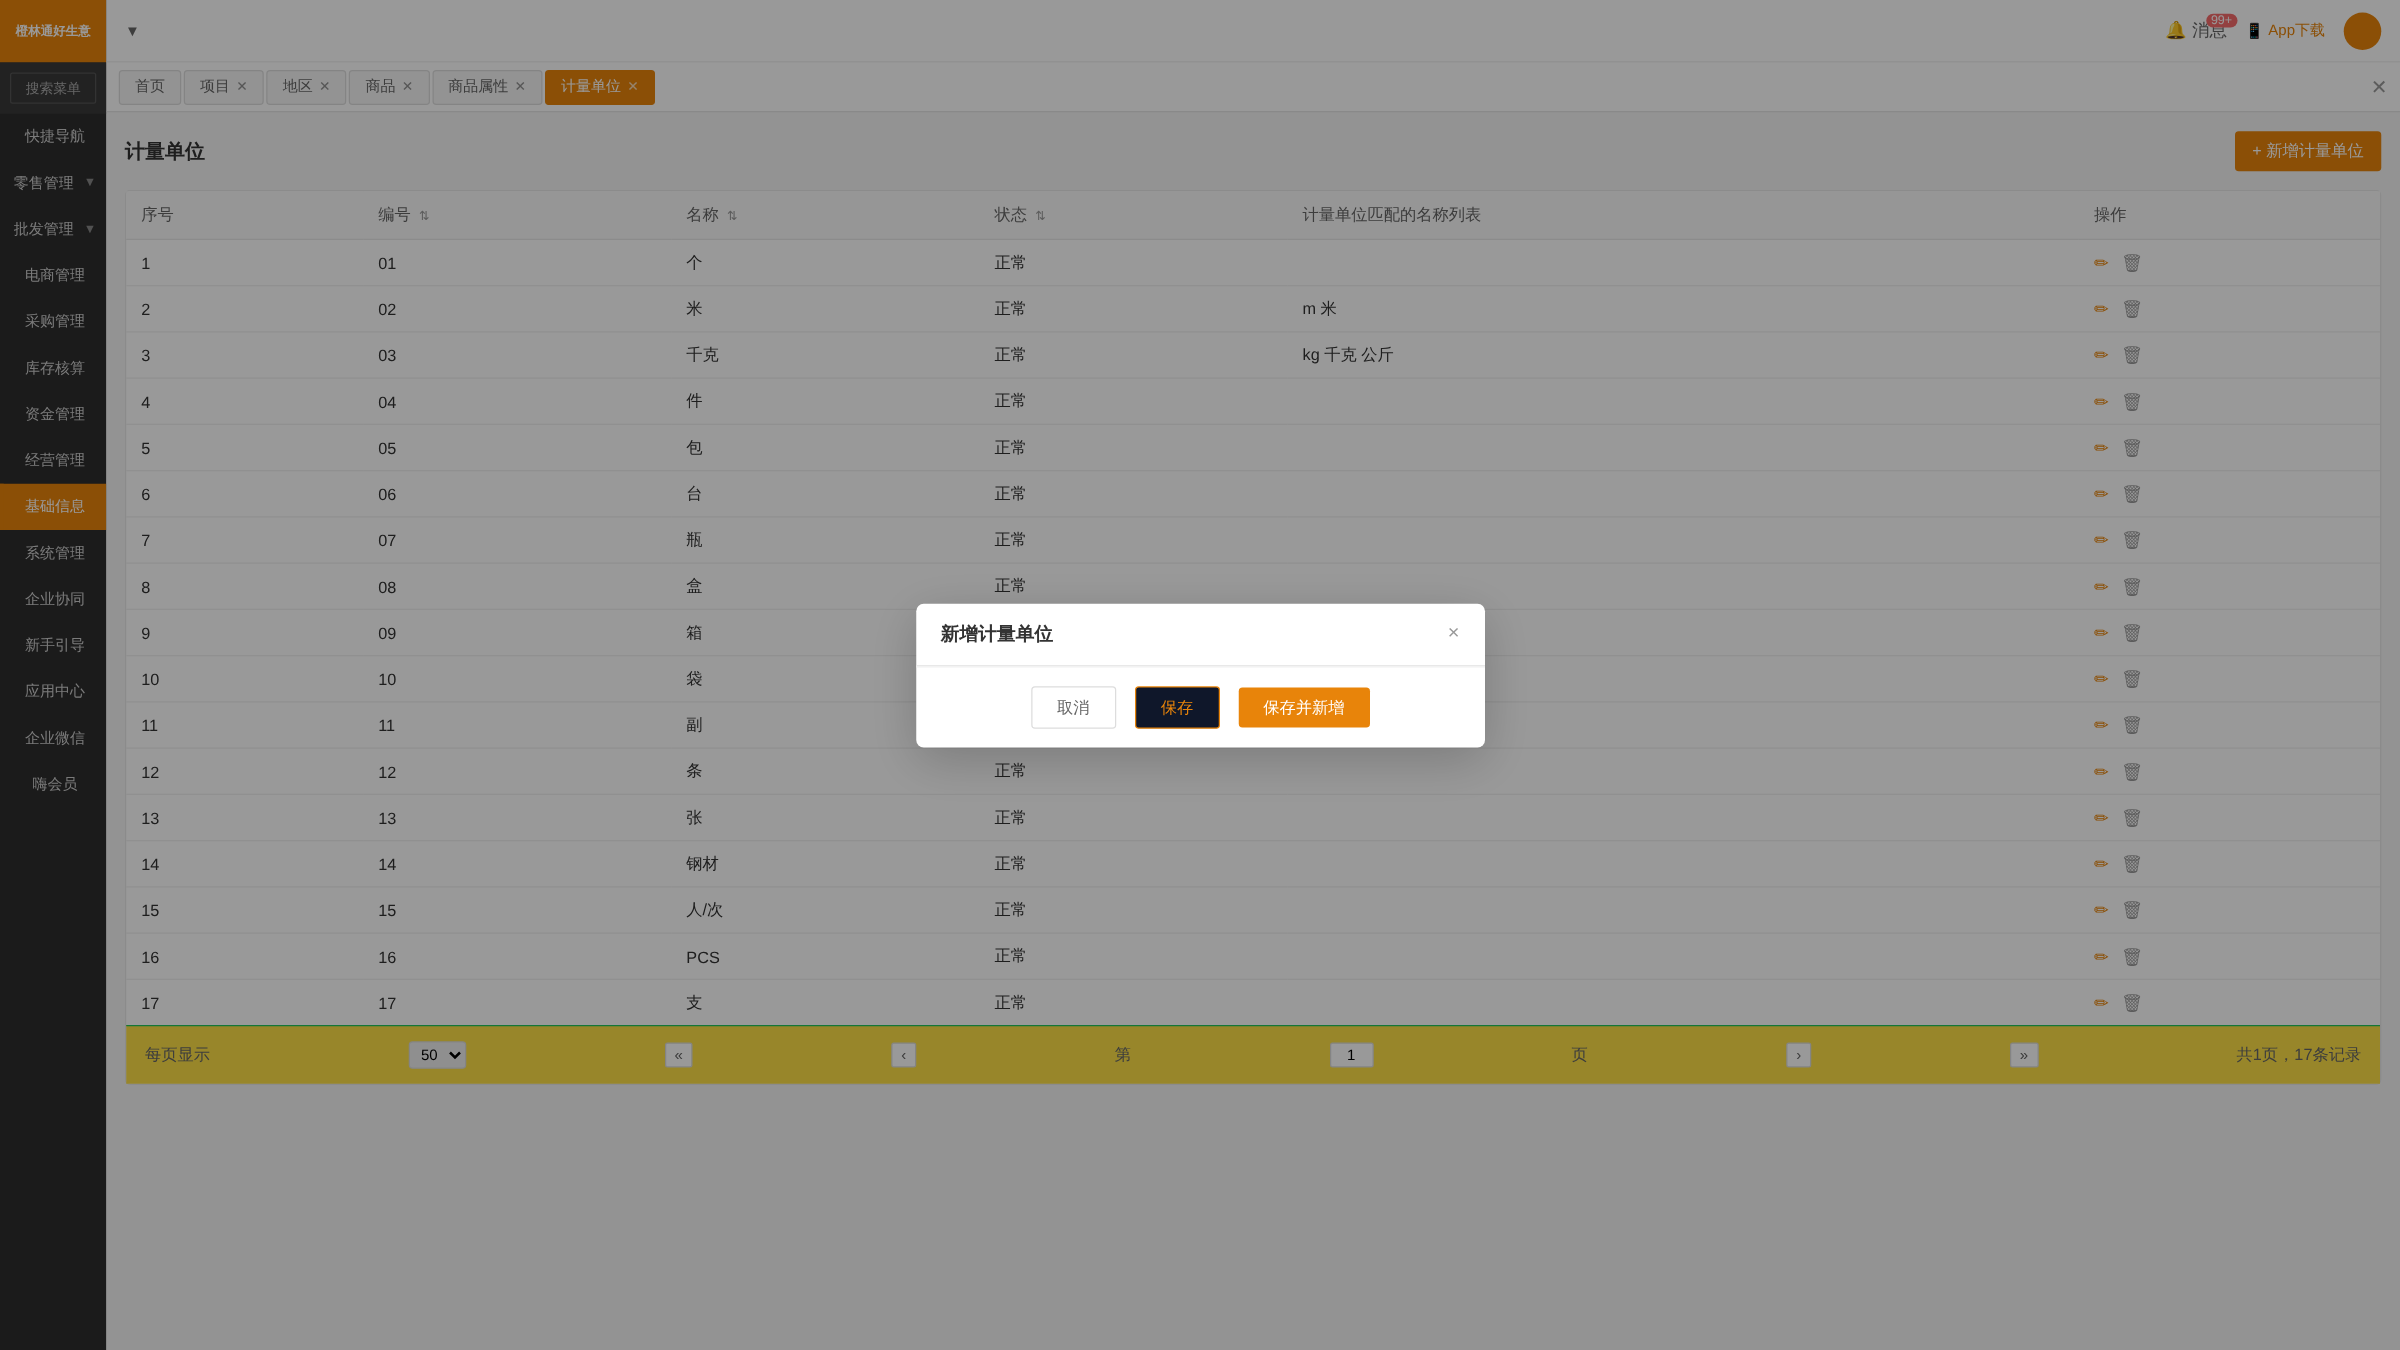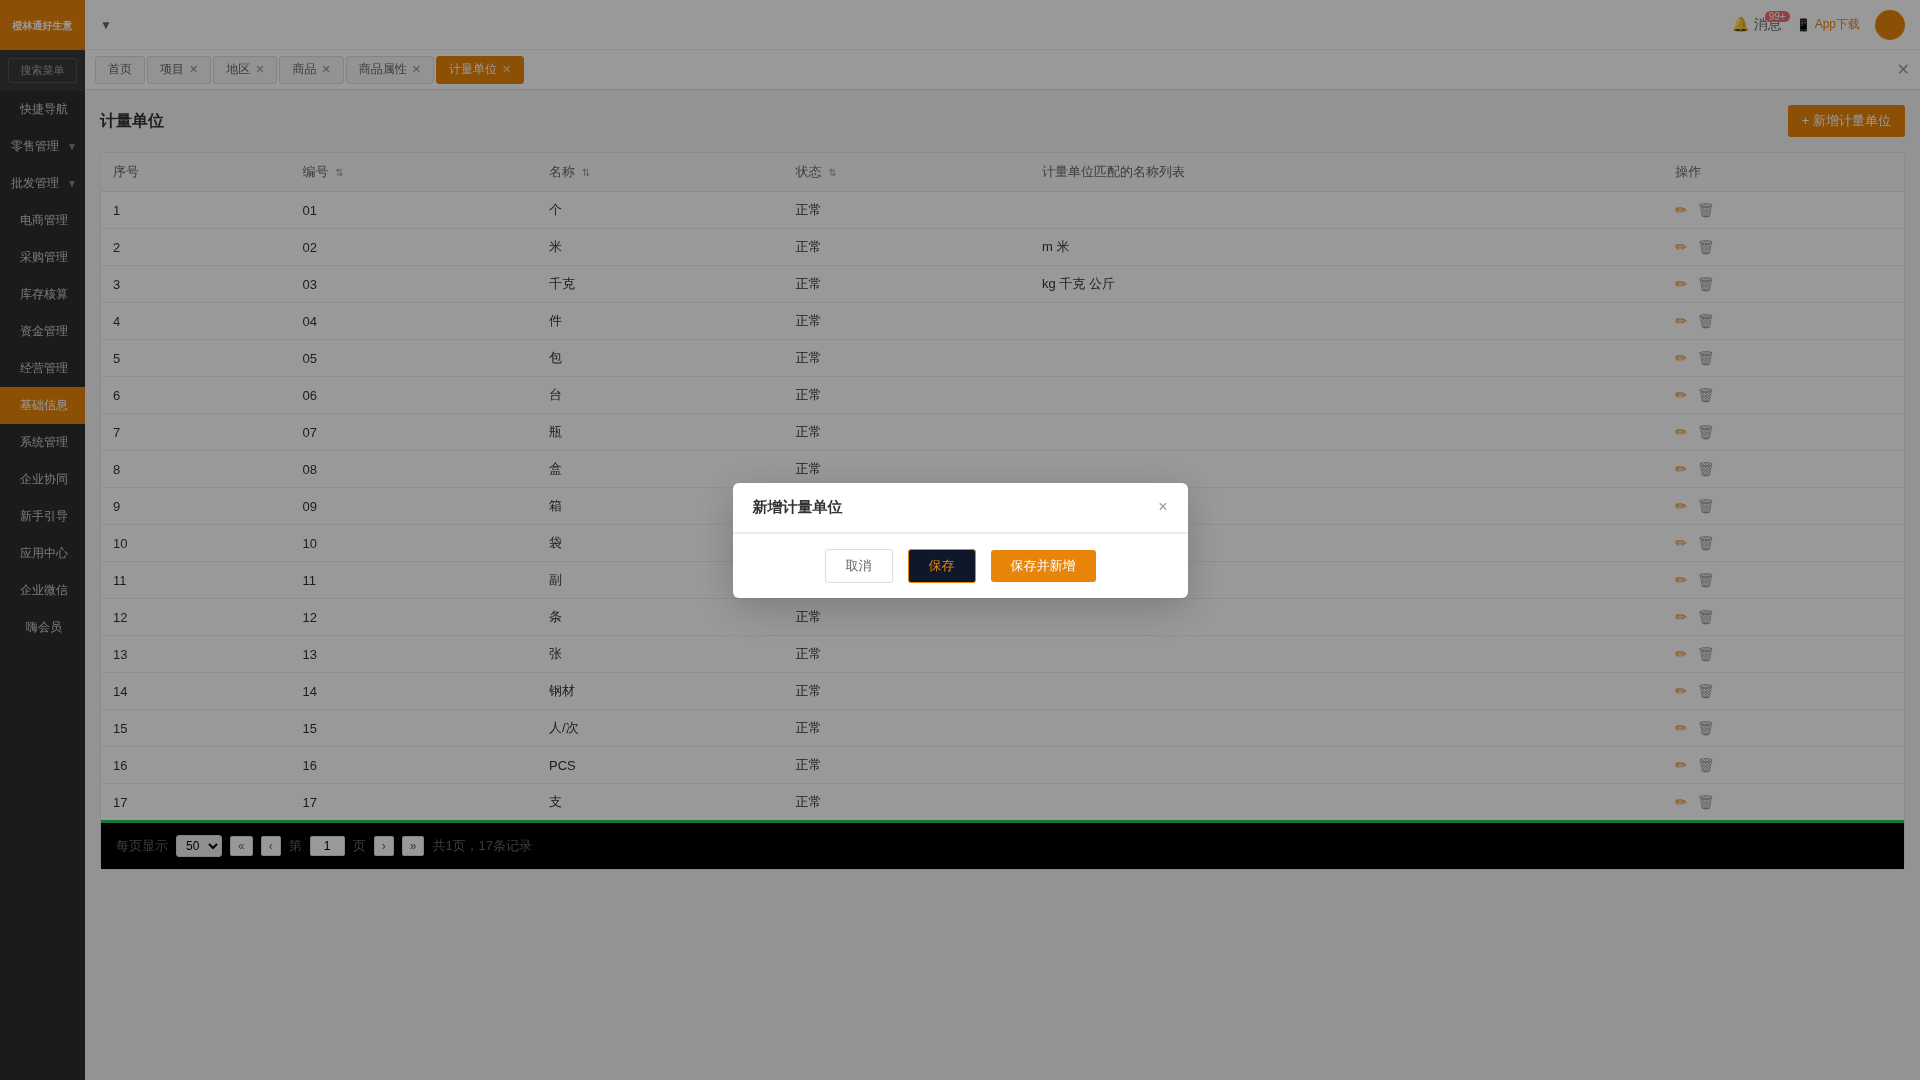--- a/index.html
+++ b/index.html
@@ -50,21 +50,21 @@
     .data-table th { background: #fafafa; padding: 10px 12px; text-align: left; font-weight: normal; color: #666; border-bottom: 1px solid #e8e8e8; font-size: 13px; white-space: nowrap; }
     .data-table td { padding: 9px 12px; border-bottom: 1px solid #f0f0f0; color: #333; font-size: 13px; }
     .data-table tr:last-child td { border-bottom: none; }
     .sort-icon { font-size: 10px; color: #999; margin-left: 3px; }
     .status-normal { color: #333; }
     .action-icons { display: flex; gap: 10px; }
     .edit-icon { color: #e8840a; cursor: pointer; font-size: 14px; }
     .delete-icon { color: #999; cursor: pointer; font-size: 14px; }
 
     
-    .pagination { display: flex; align-items: center; justify-content: flex-start; padding: 12px 15px; background: #000000; border-top: 3px solid #22c55e; gap: 8px; font-size: 13px; color: #666; }
+    .pagination { display: flex; align-items: center; justify-content: space-between; padding: 12px 15px; background: #fde047; border-top: 1px solid #22c55e; gap: 8px; font-size: 13px; color: #666; }
     .pagination-select { border: 1px solid #ddd; padding: 2px 5px; border-radius: 3px; font-size: 12px; }
     .pagination-btn { border: 1px solid #ddd; background: #fff; padding: 2px 7px; cursor: pointer; border-radius: 2px; color: #666; font-size: 12px; }
     .pagination-btn:disabled { color: #ccc; cursor: not-allowed; }
     .pagination-input { border: 1px solid #ddd; width: 35px; text-align: center; padding: 2px; border-radius: 2px; font-size: 12px; }
 
     
     .modal-overlay { position: fixed; top: 0; left: 0; width: 100%; height: 100%; background: rgba(0,0,0,0.4); z-index: 1000; display: flex; align-items: center; justify-content: center; }
     .modal { background: #fff; border-radius: 6px; width: 455px; box-shadow: 0 10px 40px rgba(0,0,0,0.2); }
     .modal-header { padding: 15px 20px; border-bottom: 1px solid #e8e8e8; display: flex; align-items: center; justify-content: space-between; }
     .modal-title { font-size: 15px; font-weight: bold; color: #333; }

